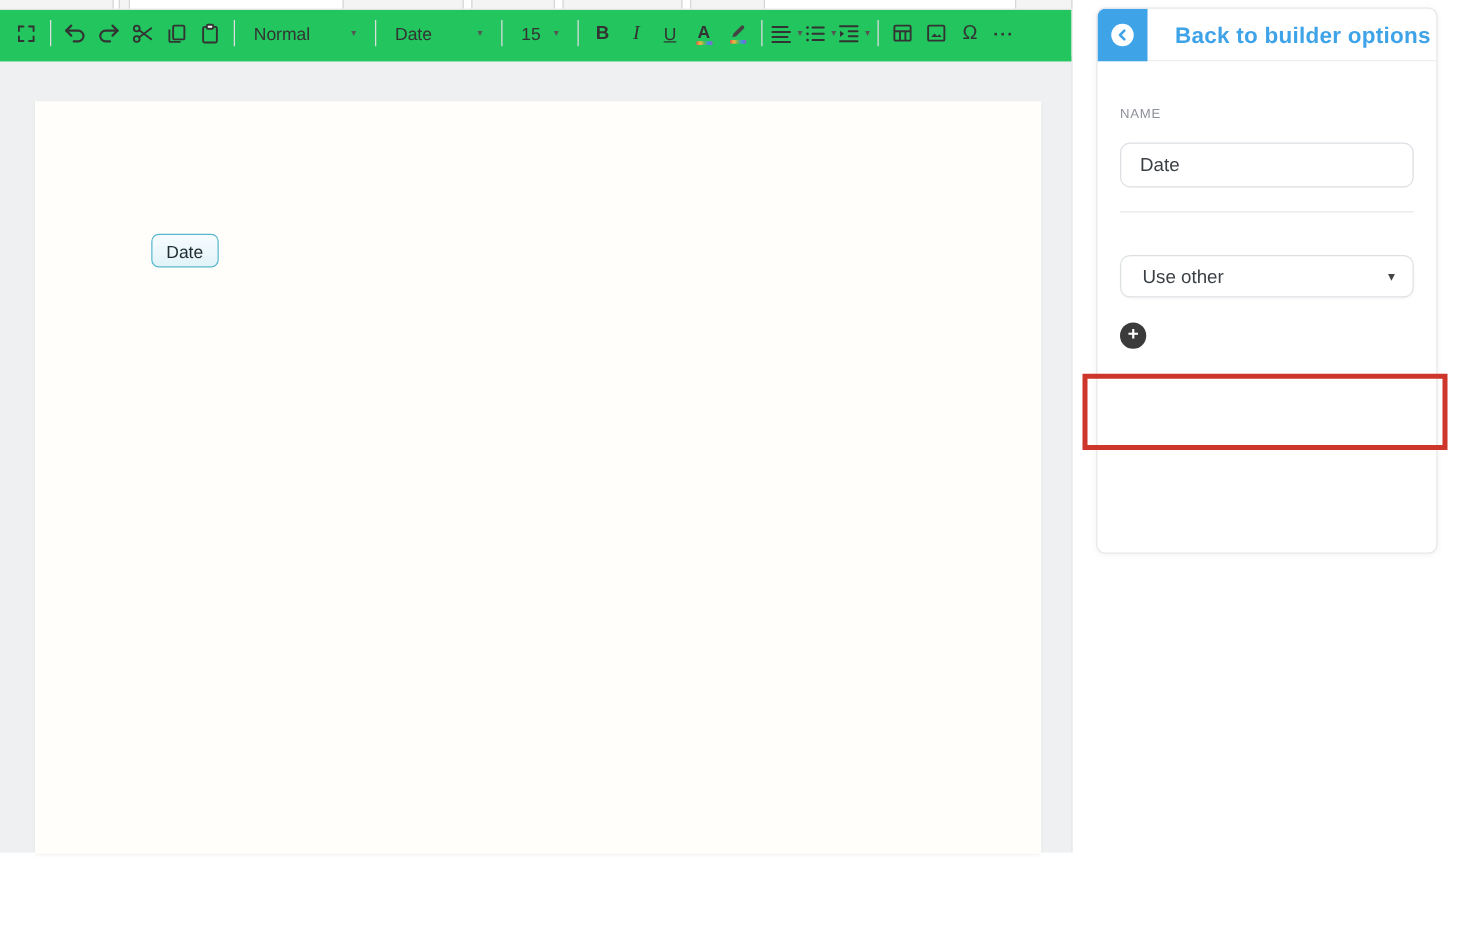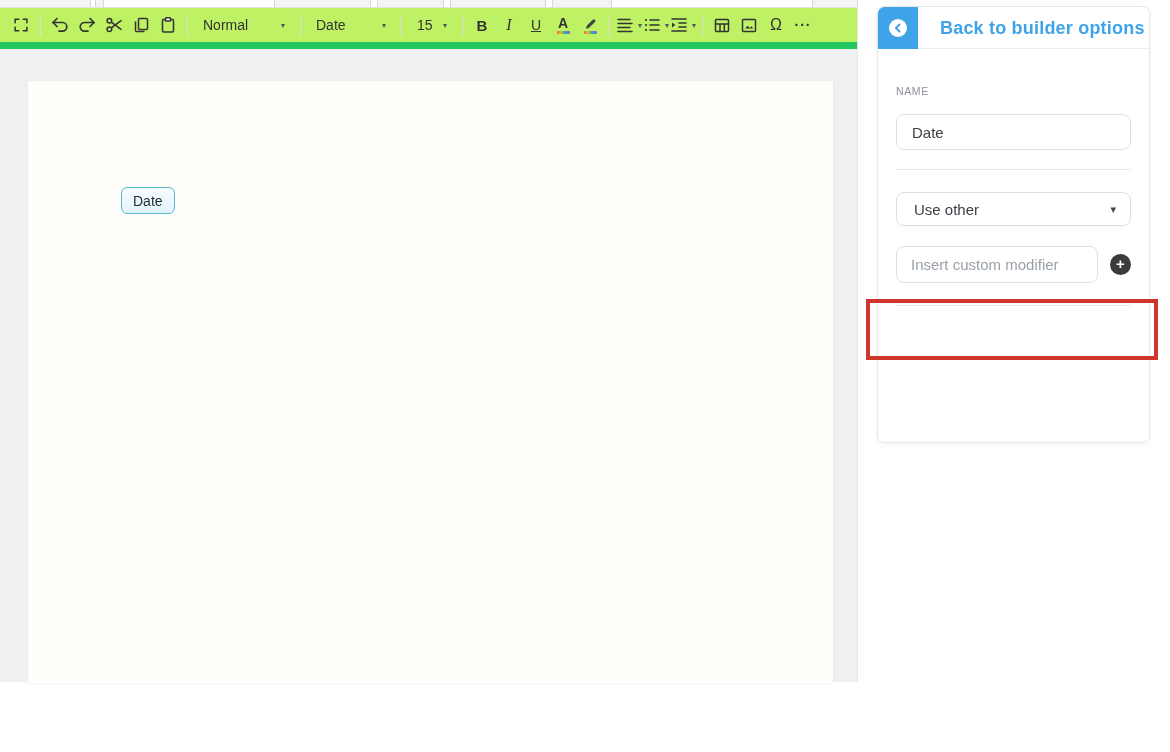--- a/index.html
+++ b/index.html
@@ -7,22 +7,22 @@
               font-family:"Liberation Sans", sans-serif; }
 
   
   .tab-stub { position:absolute; top:0; height:7px; background:#f4f4f5;
               border-left:1px solid #d6d6d6; border-right:1px solid #d6d6d6; }
 
   
   #editor-wrap { position:absolute; left:0; top:7px; width:858px; height:675px;
                  background:#eef0f2; border-top:1px solid #e2e2e2;
                  border-right:1px solid #e7e7e7; }
-  #toolbar { position:absolute; left:0; top:0; width:100%; height:41px; background:#bef264;
-             border-bottom:7px solid #22c55e; display:flex; align-items:center;
+  #toolbar { position:absolute; left:0; top:0; width:100%; height:41px; background:#22c55e;
+             border-bottom:4px solid #22c55e; display:flex; align-items:center;
              padding:0 8px; gap:1px; }
   .tb-btn { height:28px; min-width:26px; display:flex; align-items:center; justify-content:center;
             color:#333; border-radius:4px; cursor:pointer; position:relative; flex:0 0 auto; }
   .tb-sep { width:1px; height:21px; background:#ddd; margin:0 5px; flex:0 0 auto; }
   .tb-txt { font-size:14px; color:#333; }
   .tb-bold { font-weight:700; font-size:15px; }
   .tb-italic { font-style:italic; font-family:"Liberation Serif", serif; font-size:16px; }
   .tb-underline { text-decoration:underline; font-size:14px; }
   .stack { display:flex; flex-direction:column; align-items:center; line-height:1; }
   .rainbow { width:13px; height:3px; margin-top:1px; border-radius:1px;
@@ -57,21 +57,21 @@
   #panel-title { font-size:17px; font-weight:700; color:#33383d; letter-spacing:.2px; }
   #name-label { margin-top:20px; font-size:10.5px; font-weight:400; color:#8b9099; letter-spacing:.6px; height:13px; }
   .text-input { display:block; width:100%; border:1px solid #dcdfe3; border-radius:8px;
                 font-family:"Liberation Sans",sans-serif; font-size:15px; color:#3a3f44;
                 outline:none; background:#fff; }
   #name-input { margin-top:16px; height:36px; padding:0 15px; }
   .hr { border:none; border-top:1px solid #e7e9eb; }
   #hr1 { margin-top:19px; }
   #modifiers-row { margin-top:22px; display:flex; align-items:center; gap:7px; height:22px; }
   #modifiers-title { font-size:16px; font-weight:700; color:#33383d; }
-  #modifier-select { margin-top:22px; height:34px; border:1px solid #dde0e3; border-radius:8px;
+  #modifier-select { margin-top:34px; height:34px; border:1px solid #dde0e3; border-radius:8px;
                      box-shadow:0 1px 2px rgba(0,0,0,0.04); display:flex; align-items:center;
                      justify-content:space-between; padding:0 14px 0 17px; cursor:pointer; }
   #modifier-select .sel-label { font-size:15px; color:#3a3f44; }
   #modifier-select .sel-caret { font-size:11px; color:#444; }
   #custom-row { margin-top:20px; display:flex; align-items:center; gap:12px; }
   #custom-input { height:37px; padding:0 14px; flex:1 1 auto; width:100px; }
   #custom-input::placeholder { color:#9aa1a8; opacity:1; }
   #add-btn { width:21px; height:21px; flex:0 0 auto; background:#3b3b3b; border-radius:50%;
              color:#fff; font-size:15px; font-weight:700; display:flex; align-items:center;
              justify-content:center; line-height:1; cursor:pointer; padding-bottom:2px; }
@@ -240,21 +240,20 @@
 
     <hr class="hr" id="hr1">
 
 
     <div id="modifier-select">
       <span class="sel-label">Use other</span>
       <span class="sel-caret">▾</span>
     </div>
 
     <div id="custom-row">
-      <input id="custom-input" class="text-input" type="text" placeholder="Insert custom modifier" style="">
       <div id="add-btn">+</div>
     </div>
 
     <hr class="hr" id="hr2">
 
   </div>
 </div>
 
 <div id="annotation-rect"></div>
 

